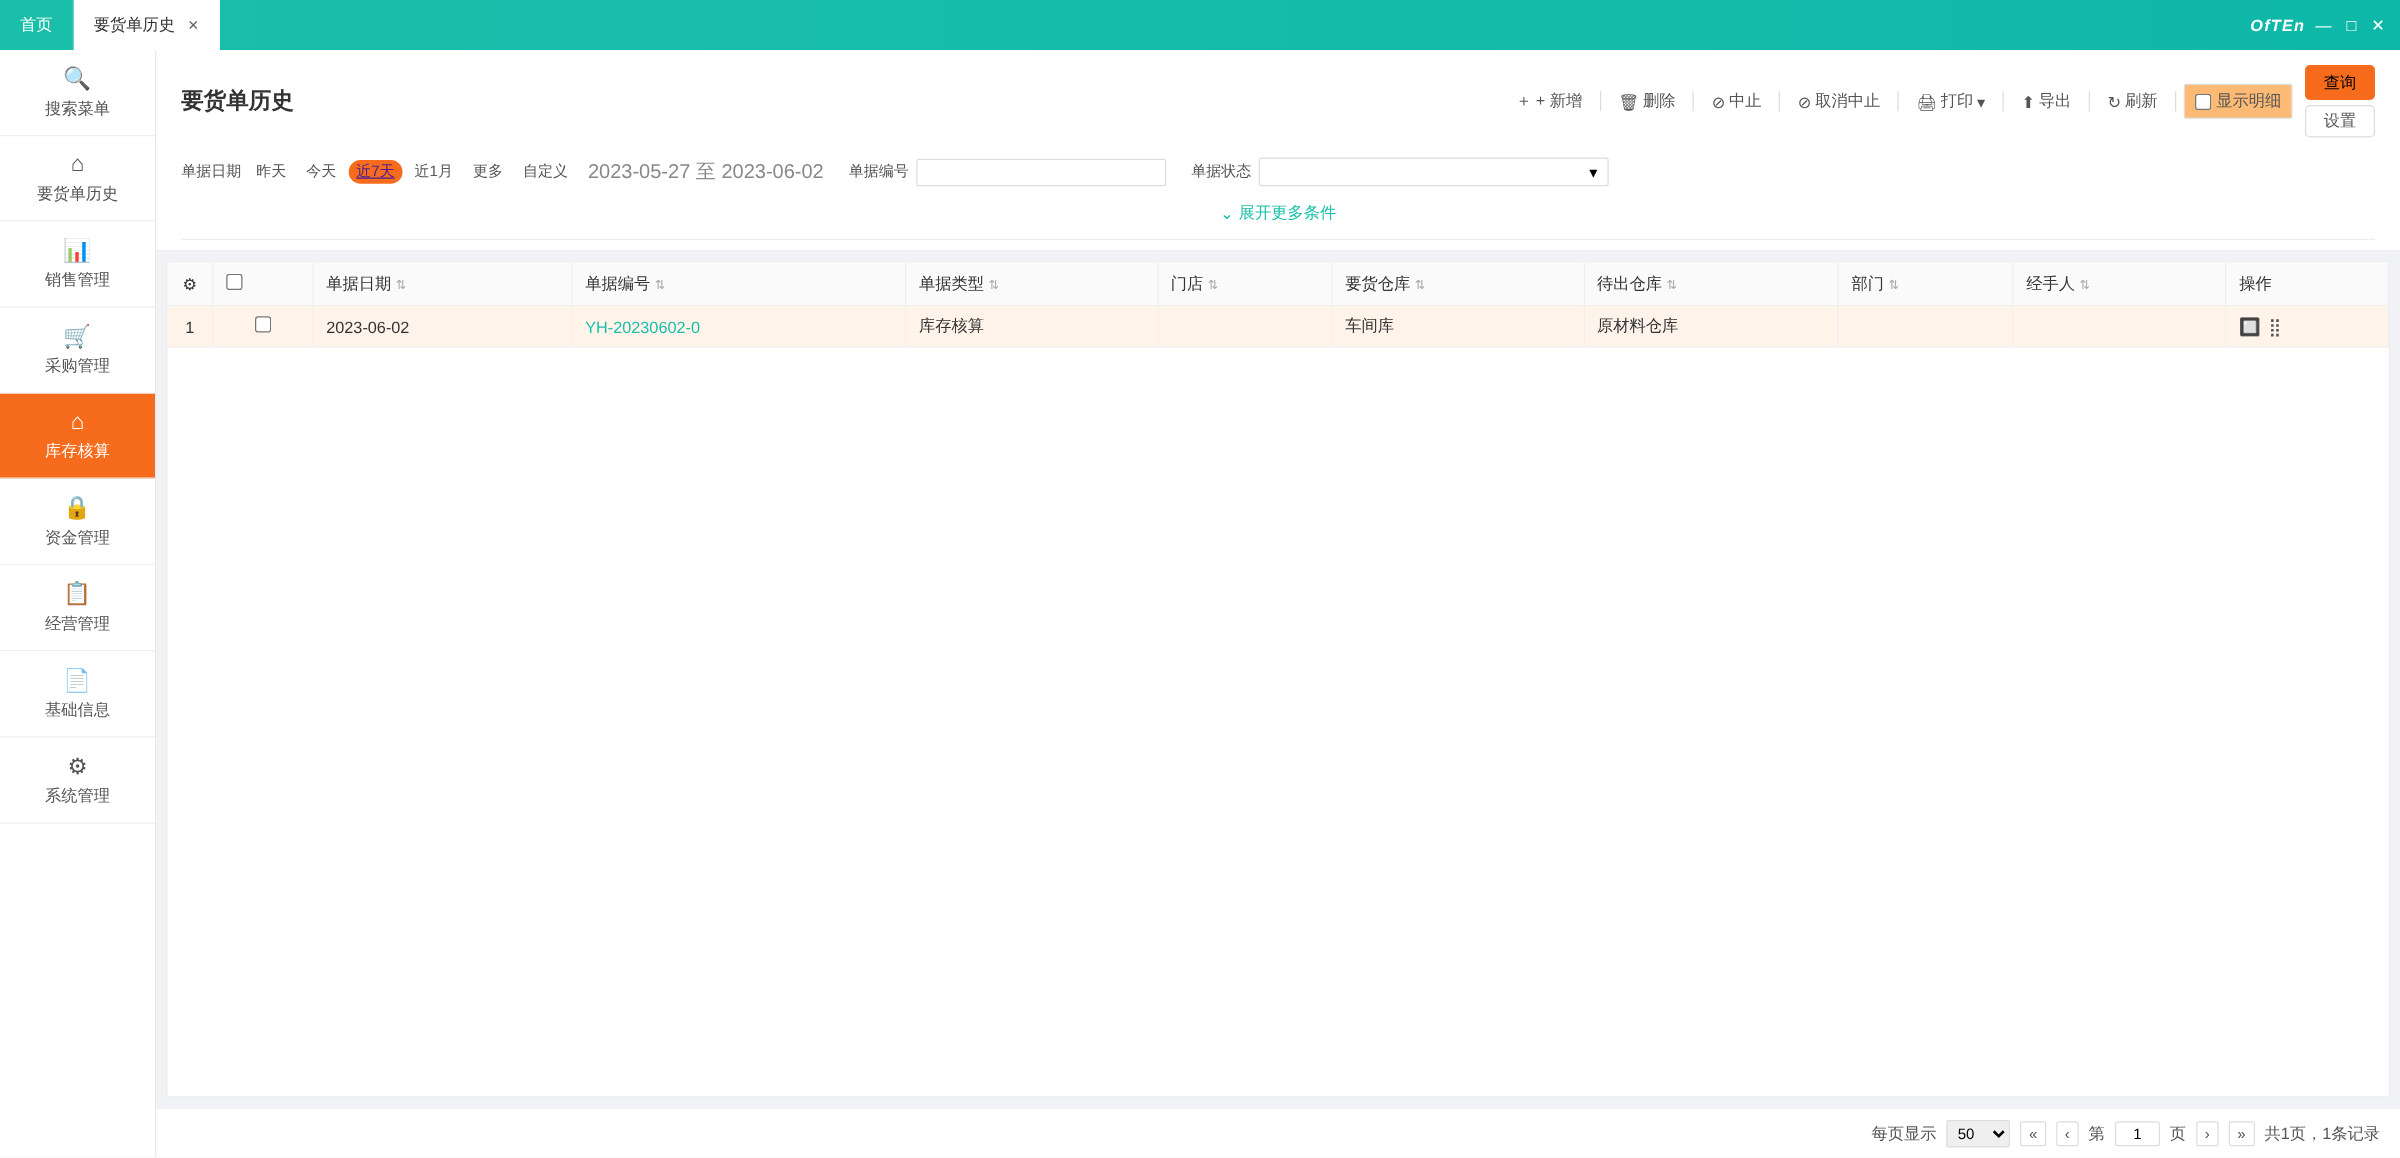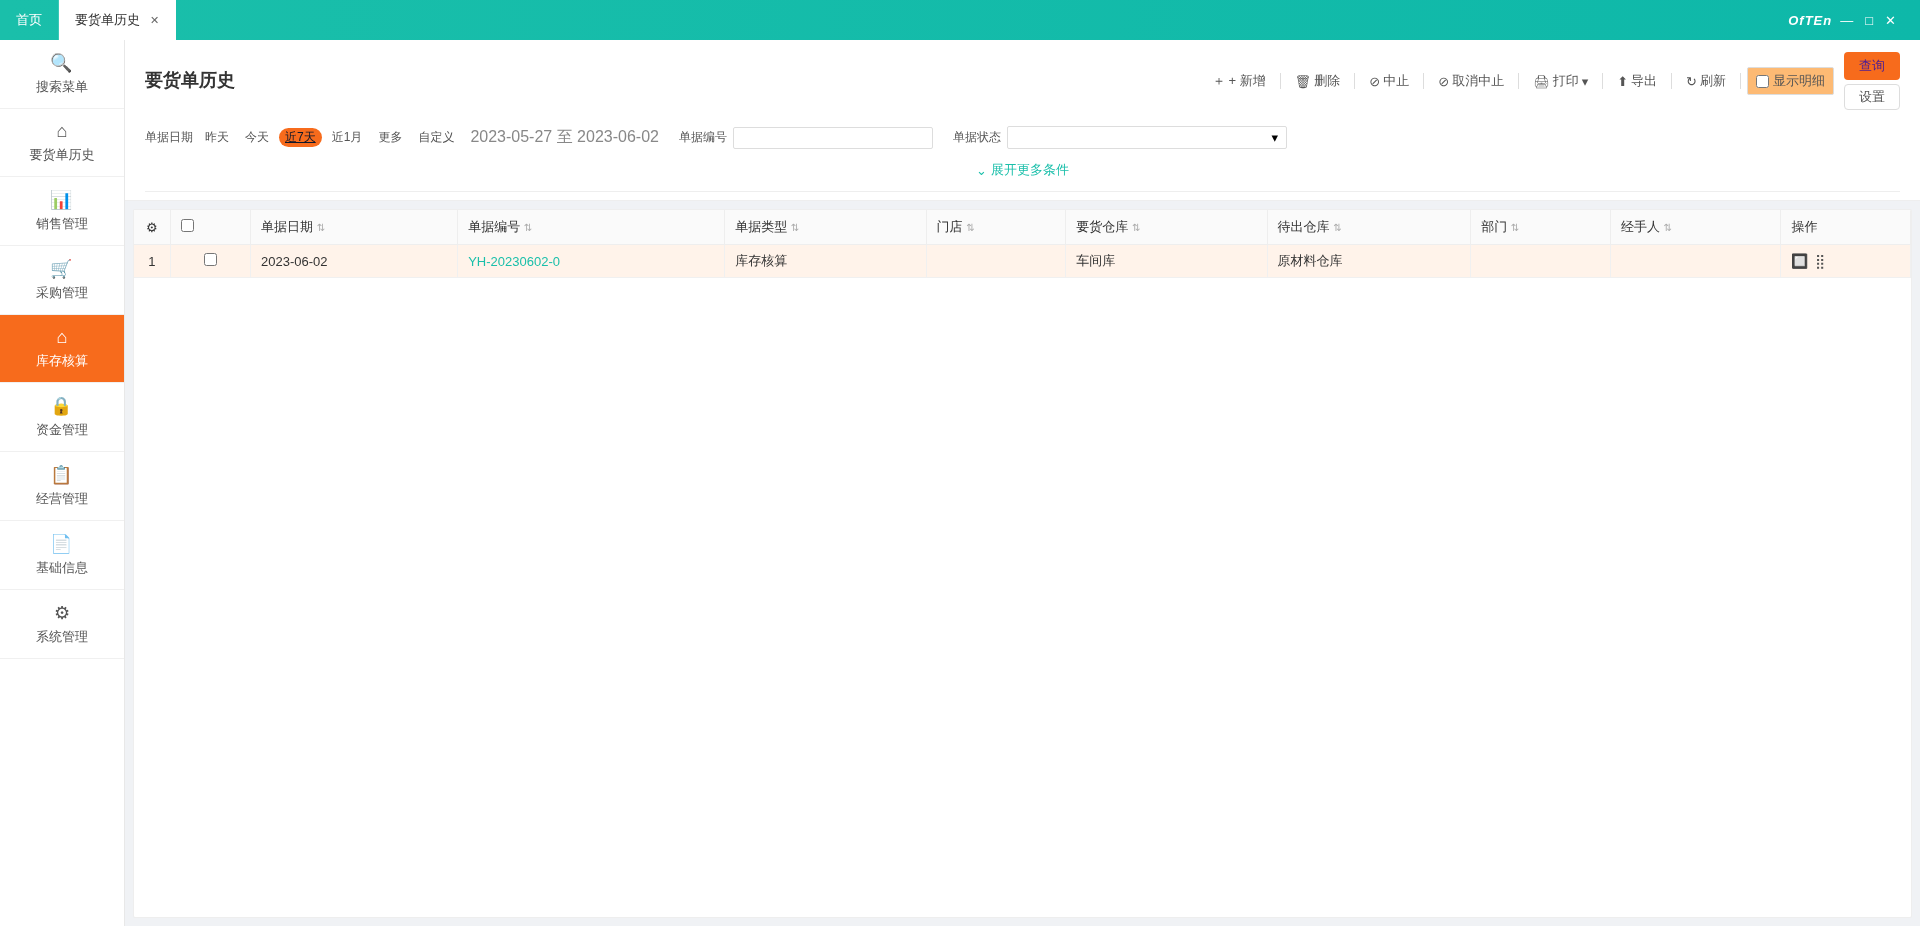--- a/index.html
+++ b/index.html
@@ -4,21 +4,21 @@
   <style>
     * { box-sizing: border-box; margin: 0; padding: 0; font-family: 'Microsoft YaHei', Arial, sans-serif; font-size: 13px; }
     body { display: flex; flex-direction: column; height: 926px; overflow: hidden; background: #f0f2f5; }
 
     
     .top-bar {
       height: 40px;
       background: linear-gradient(90deg, #1abfaa 0%, #0eb8a9 100%);
       display: flex;
       align-items: center;
-      padding: 0 12px 0 0;
+      padding: 0 0 0 0;
       flex-shrink: 0;
     }
     .top-bar-tabs {
       display: flex;
       align-items: stretch;
       height: 100%;
       flex: 1;
     }
     .tab-item {
       display: flex;
@@ -136,21 +136,21 @@
       padding: 4px 8px;
       border: none;
       background: none;
       cursor: pointer;
       color: #555;
       font-size: 12px;
     }
     .toolbar-btn .btn-icon { font-size: 13px; }
     .toolbar-btn-primary {
       background: #f76b1c;
-      color: #4c1d95;
+      color: #000000;
       border: none;
       border-radius: 4px;
       padding: 5px 14px;
       cursor: pointer;
       font-size: 13px;
     }
     .toolbar-divider { width: 1px; height: 16px; background: #ddd; margin: 0 4px; }
     .show-detail-btn {
       display: flex;
       align-items: center;
@@ -194,21 +194,21 @@
     }
     .date-shortcut {
       padding: 1px 6px;
       cursor: pointer;
       font-size: 12px;
       color: #555;
       border-radius: 10px;
     }
     .date-shortcut.active {
       background: #f76b1c;
-      color: #0f172a;
+      color: #4c1d95;
       text-decoration: underline;
     }
     .date-range-text {
       font-size: 16px;
       color: #888;
       margin-left: 4px;
     }
     .filter-input {
       border: 1px solid #ddd;
       border-radius: 2px;
@@ -546,15 +546,31 @@
                 <span class="action-icon">🔲</span>
                 <span class="action-icon">⣿</span>
               </div>
             </td>
           </tr>
         </tbody>
       </table>
       <div style="flex:1;"></div>
     </div>
 
+    <div class="pagination-bar">
+      <span>每页显示</span>
+      <select class="pagination-select">
+        <option>20</option>
+        <option selected="">50</option>
+        <option>100</option>
+      </select>
+      <button class="page-btn">«</button>
+      <button class="page-btn">‹</button>
+      <span>第</span>
+      <input type="text" class="page-input" value="1" style="">
+      <span>页</span>
+      <button class="page-btn">›</button>
+      <button class="page-btn">»</button>
+      <span>共1页，1条记录</span>
+    </div>
 
   </div>
 </div>
 
 </body></html>

